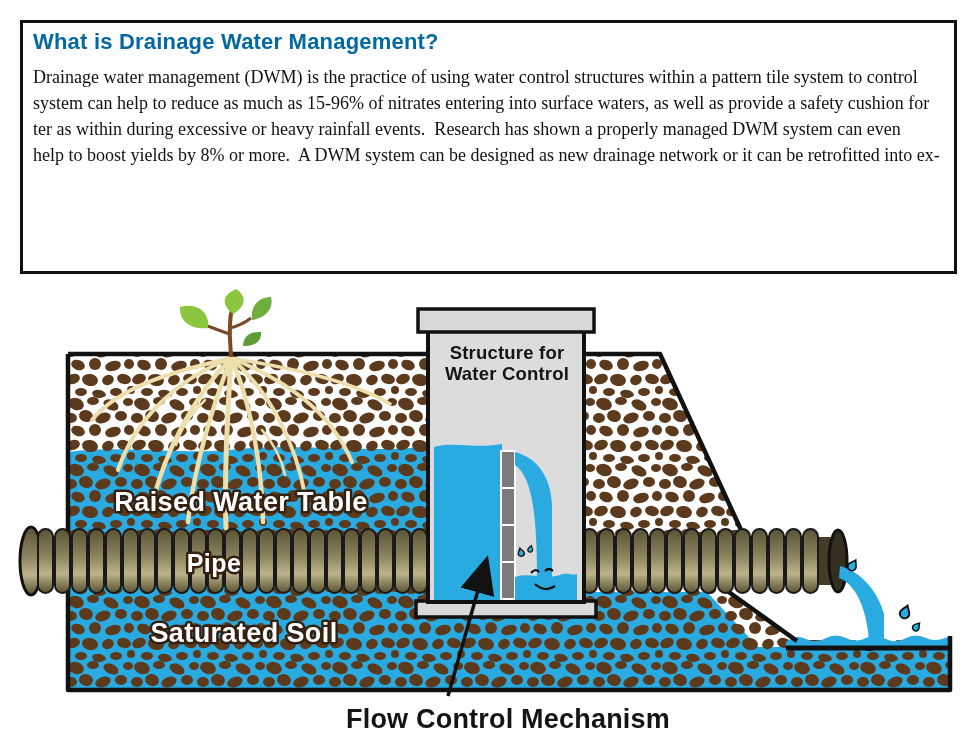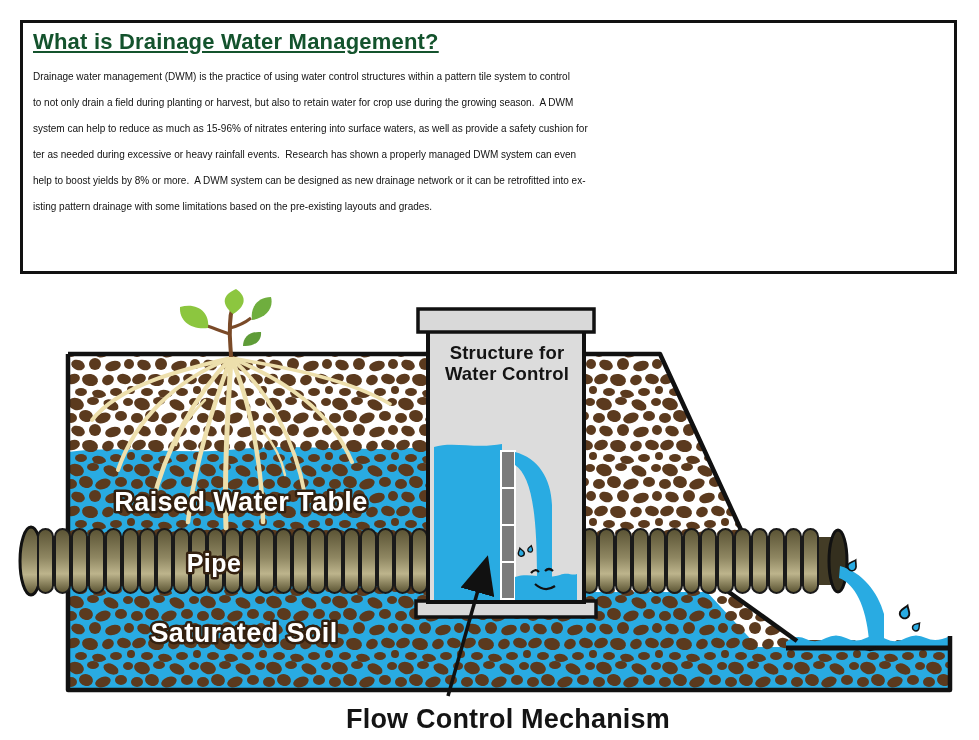--- a/index.html
+++ b/index.html
@@ -1,22 +1,22 @@
 <!DOCTYPE html>
 <html><head>
 <meta charset="utf-8">
 <style>
   html,body{margin:0;padding:0;background:#ffffff;}
   .stage{position:relative;width:979px;height:740px;background:#fff;overflow:hidden;
          font-family:"Liberation Sans",sans-serif;}
   .stage svg{position:absolute;left:0;top:0;}
   .panel{position:absolute;left:20px;top:20px;width:921px;height:246px;
          border:3px solid #111;background:#fff;padding:2px 0 0 10px;}
-  .panel h1{font-size:22px;font-weight:bold;margin:4px 0 9px 0;color:#14532d;letter-spacing:0.2px;text-decoration:underline;}
-  .panel .bodyline{font-size:10px;line-height:26px;color:#111;white-space:pre;}
+  .panel h1{font-size:22px;font-weight:bold;margin:4px 0 9px 0;color:#0369a1;letter-spacing:0.2px;}
+  .panel .bodyline{font-size:18px;line-height:26px;color:#111;white-space:pre;font-family:Liberation Serif, serif;}
   .diagram-label-white{font-weight:bold;fill:#ffffff;stroke:#33200f;stroke-width:5px;
          paint-order:stroke;stroke-linejoin:round;letter-spacing:0.4px;}
   .diagram-label-black{font-weight:bold;fill:#141414;letter-spacing:0.2px;}
 </style>
 </head>
 <body>
 
 <div class="stage">
 
 <svg width="979" height="740" viewBox="0 0 979 740">
@@ -202,20 +202,18 @@
 
   <text x="241" y="511" font-size="27" text-anchor="middle" class="diagram-label-white">Raised Water Table</text>
   <text x="214" y="572" font-size="25" text-anchor="middle" class="diagram-label-white">Pipe</text>
   <text x="244" y="642" font-size="27" text-anchor="middle" class="diagram-label-white">Saturated Soil</text>
   <text x="508" y="728" font-size="27" text-anchor="middle" class="diagram-label-black">Flow Control Mechanism</text>
 </svg>
 
 <div class="panel">
   <h1>What is Drainage Water Management?</h1>
   <div class="bodyline">Drainage water management (DWM) is the practice of using water control structures within a pattern tile system to control</div>
-  <div class="bodyline">to not only drain a field during planting or harvest, but also to retain water for crop use during the growing season.  A DWM</div>
   <div class="bodyline">system can help to reduce as much as 15-96% of nitrates entering into surface waters, as well as provide a safety cushion for</div>
-  <div class="bodyline">ter as needed during excessive or heavy rainfall events.  Research has shown a properly managed DWM system can even</div>
+  <div class="bodyline">ter as within during excessive or heavy rainfall events.  Research has shown a properly managed DWM system can even</div>
   <div class="bodyline">help to boost yields by 8% or more.  A DWM system can be designed as new drainage network or it can be retrofitted into ex-</div>
-  <div class="bodyline">isting pattern drainage with some limitations based on the pre-existing layouts and grades.</div>
 </div>
 
 </div>
 
 </body></html>

